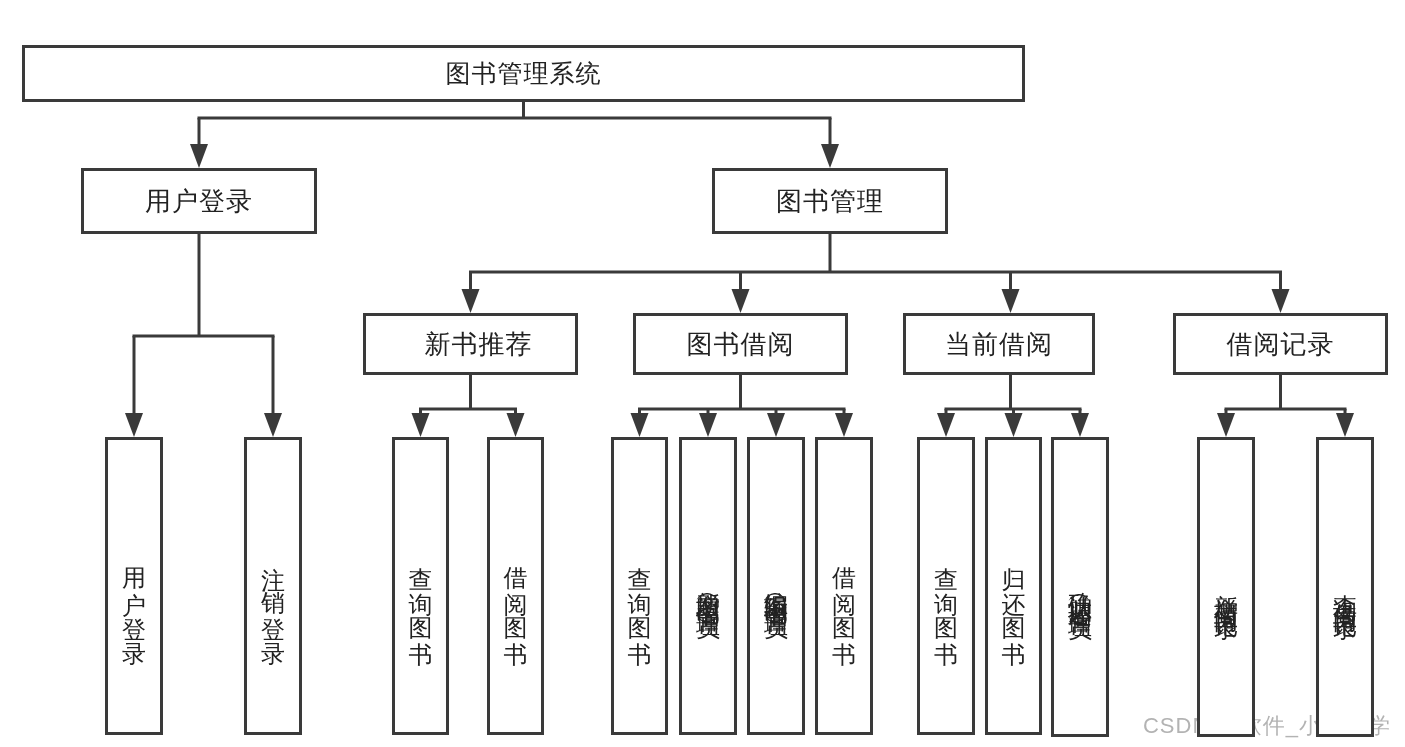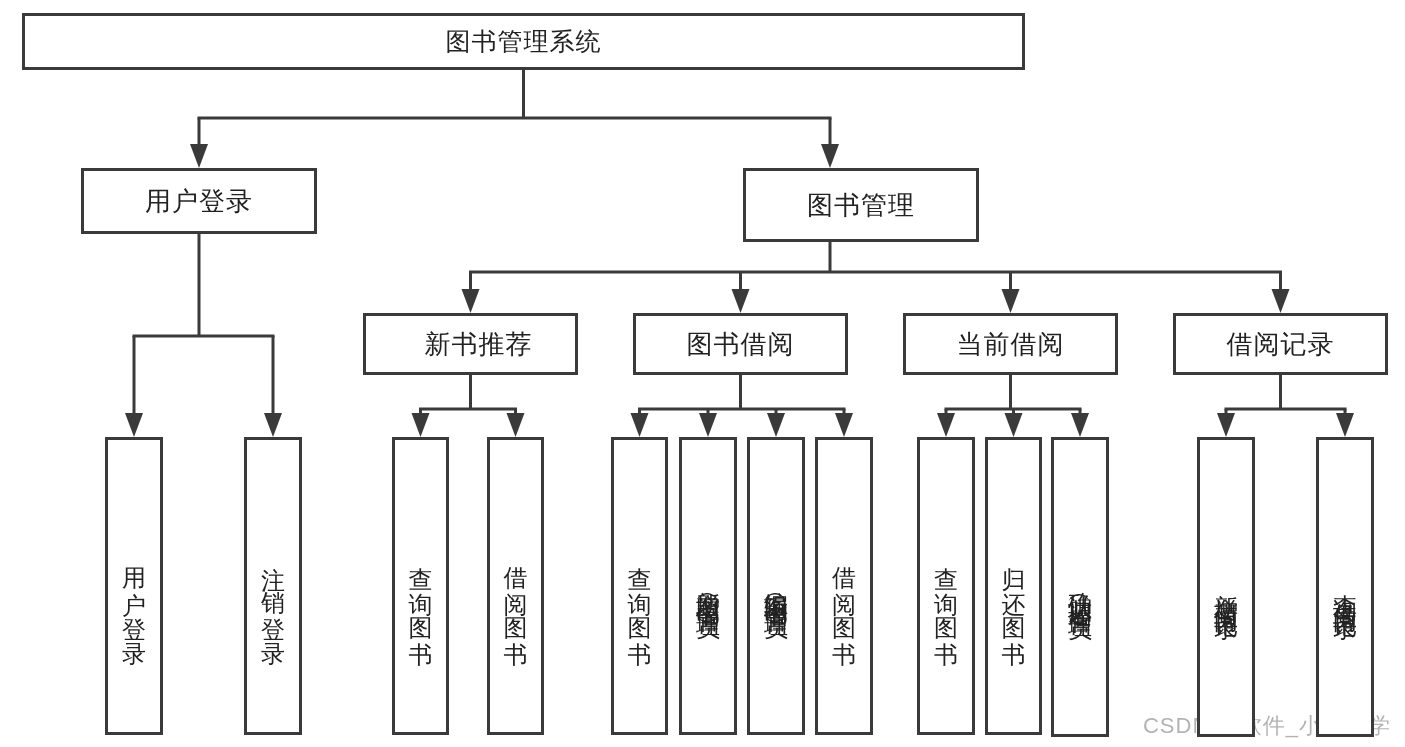--- a/index.html
+++ b/index.html
@@ -20,21 +20,21 @@
   #edge-layer{position:absolute;left:0;top:0;}
   .node{
     position:absolute;box-sizing:border-box;
     border:3px solid var(--box-border);
     background:var(--box-fill);
     color:var(--text);
     display:flex;align-items:center;justify-content:center;
     text-align:center;
   }
   .node.h{font-size:26px;letter-spacing:1px;}
-  .node.h.title{font-size:25px;}
+  .node.h.title{font-size:25px;margin-top:32px;}
   .node.v{
     font-size:24px;
     writing-mode:vertical-rl;
     text-orientation:mixed;
     line-height:1;
   }
   #watermark{
     position:absolute;right:14px;bottom:6px;
     font-size:22px;letter-spacing:1px;
     color:var(--watermark);
@@ -100,30 +100,30 @@
       <polygon points="1336,413 1354,413 1345,437" fill="#3a3a3a"></polygon>
     </svg>
 
   <div id="watermark">CSDN @软件_小贺同学</div>
 <div class="node h title" style="left: 22px; top: 13px; width: 1003px; height: 57px;">
       <span>图书管理系统</span>
     </div>
     <div class="node h" style="left: 81px; top: 168px; width: 236px; height: 66px;">
       <span>用户登录</span>
     </div>
-    <div class="node h" style="left: 743px; top: 168px; width: 236px; height: 74px;">
+    <div class="node h" style="left: 712px; top: 168px; width: 236px; height: 66px;">
       <span>图书管理</span>
     </div>
     <div class="node h" style="left: 363px; top: 313px; width: 215px; height: 62px; padding-left: 16px;">
       <span>新书推荐</span>
     </div>
     <div class="node h" style="left: 633px; top: 313px; width: 215px; height: 62px; text-align: right;">
       <span>图书借阅</span>
     </div>
-    <div class="node h" style="left: 903px; top: 313px; width: 215px; height: 62px;">
+    <div class="node h" style="left: 903px; top: 313px; width: 192px; height: 62px;">
       <span>当前借阅</span>
     </div>
     <div class="node h" style="left: 1173px; top: 313px; width: 215px; height: 62px; justify-content: center;">
       <span>借阅记录</span>
     </div>
     <div class="node v" style="left: 105px; top: 437px; width: 58px; height: 298px;">
       <span style="letter-spacing: 1.05em; margin-bottom: -1.05em;">用户登录</span>
     </div>
     <div class="node v" style="left: 244px; top: 437px; width: 58px; height: 298px;">
       <span style="letter-spacing: 1.05em; margin-bottom: -1.05em;">注销登录</span>

